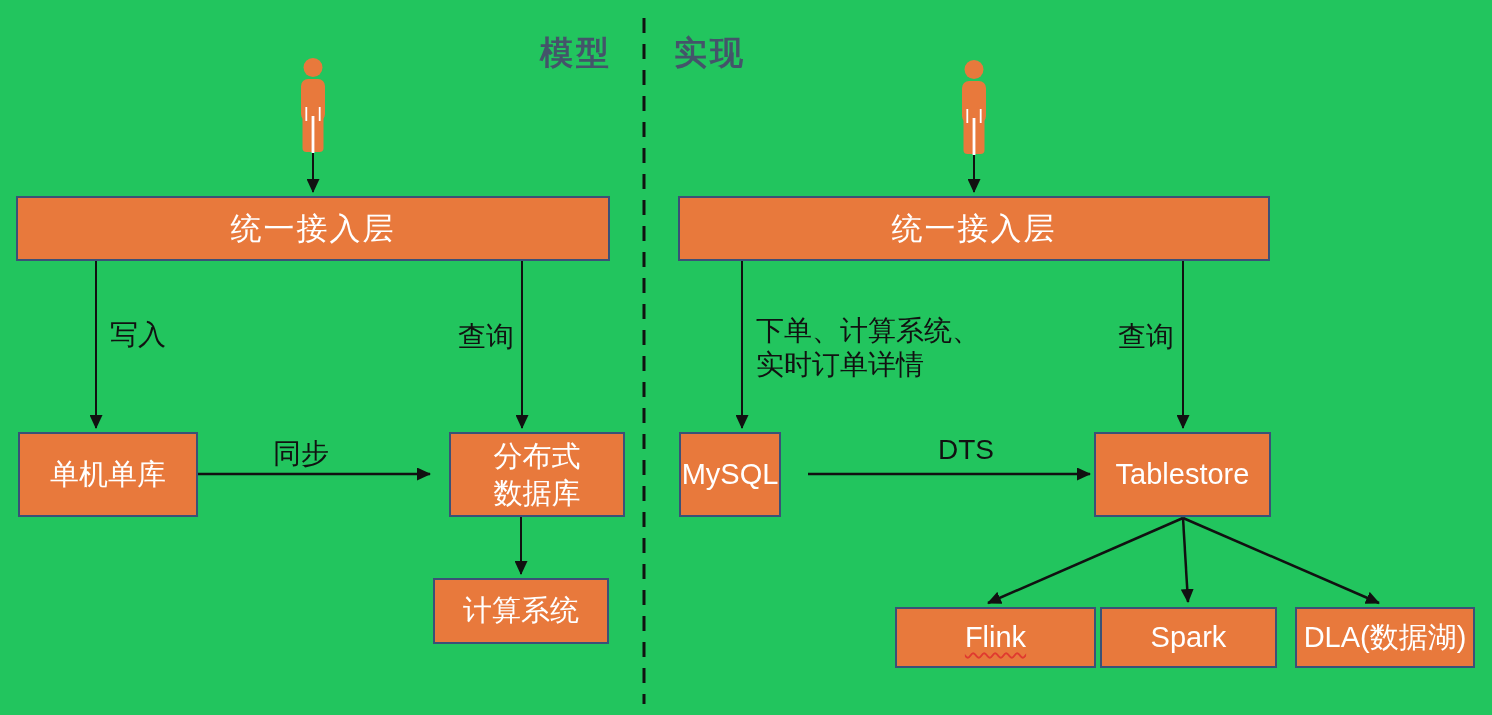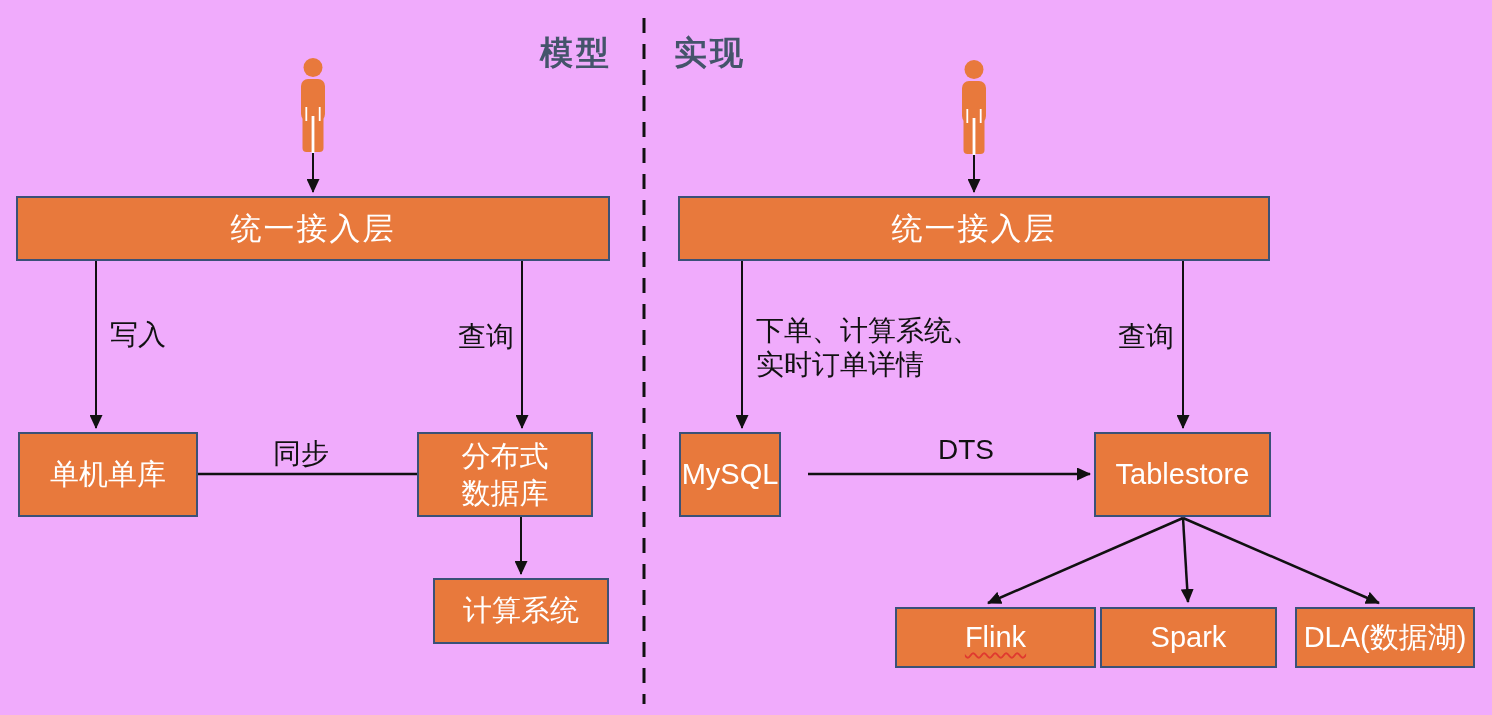--- a/index.html
+++ b/index.html
@@ -1,20 +1,20 @@
 <!DOCTYPE html>
 <html><head>
 <meta charset="utf-8">
 <style>
   html, body { margin: 0; padding: 0; background: #ffffff; }
   #canvas {
     position: relative;
     width: 1492px;
     height: 715px;
-    background: #f0abfc;
+    background: #22c55e;
     font-family: "Liberation Sans", "DejaVu Sans", sans-serif;
     overflow: hidden;
   }
   #connector-layer {
     position: absolute;
     left: 0; top: 0;
     width: 1492px; height: 715px;
   }
   .obox {
     position: absolute;
@@ -112,21 +112,21 @@
   </svg>
 
   <div class="obox bar" style="left:16px; top:196px; width:594px; height:65px;">
     <span>统一接入层</span>
   </div>
 
   <div class="obox node" style="left:18px; top:432px; width:180px; height:85px;">
     <span>单机单库</span>
   </div>
 
-  <div class="obox node" style="left:417px; top:432px; width:176px; height:85px;">
+  <div class="obox node" style="left:449px; top:432px; width:176px; height:85px;">
     <span class="two-line">
       <span style="display:block">分布式</span>
       <span style="display:block">数据库</span>
     </span>
   </div>
 
   <div class="obox node" style="left:433px; top:578px; width:176px; height:66px;">
     <span>计算系统</span>
   </div>
 

